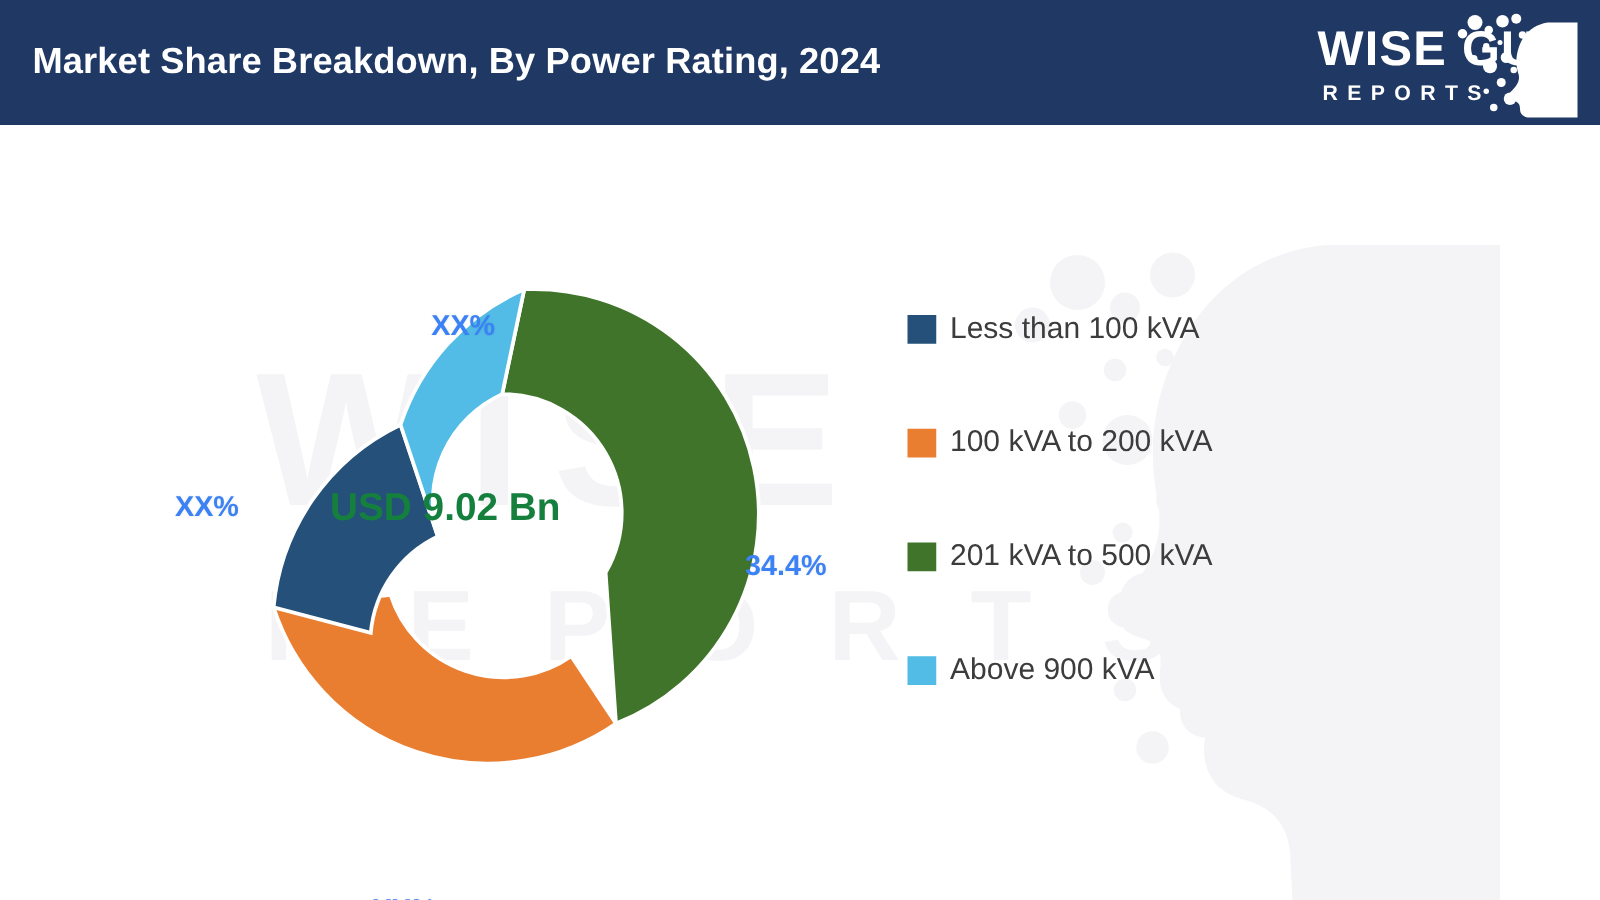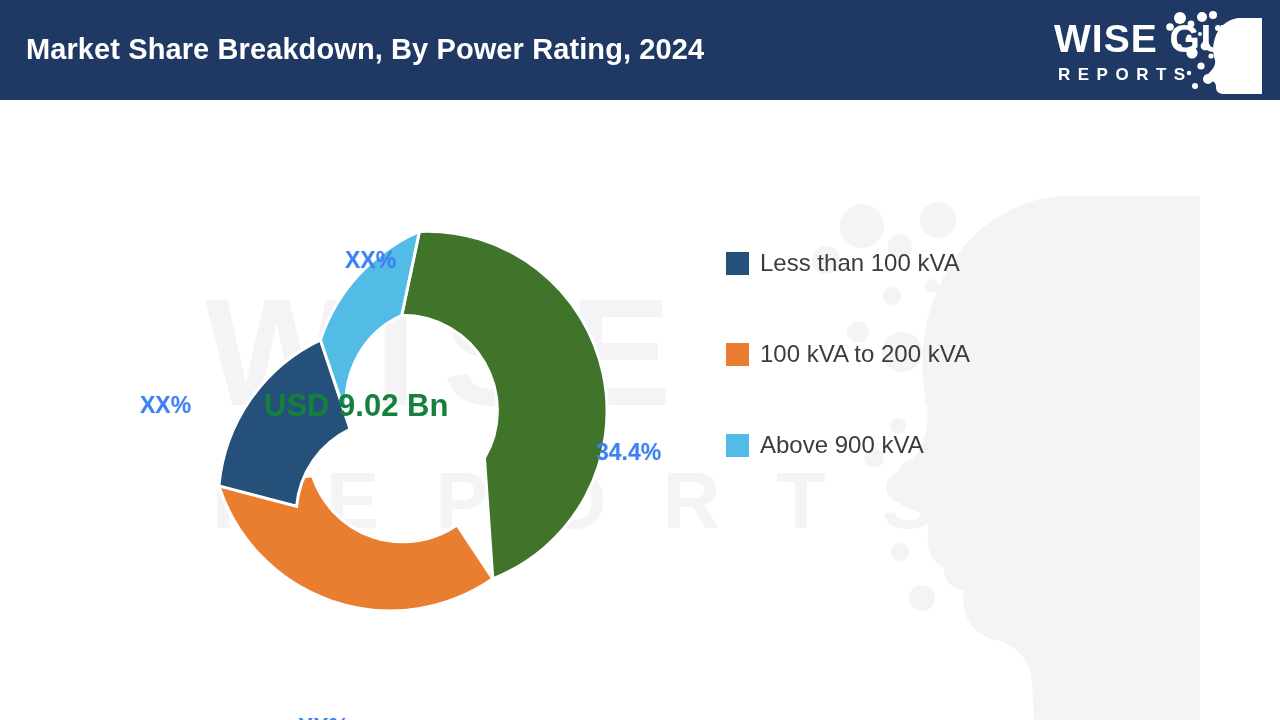--- a/index.html
+++ b/index.html
@@ -183,18 +183,22 @@
   <div class="legend">
     <div class="legend-row">
       <span class="legend-swatch" style="background:#255079;"></span>
       <span class="legend-text">Less than 100 kVA</span>
     </div>
     <div class="legend-row">
       <span class="legend-swatch" style="background:#e97e30;"></span>
       <span class="legend-text">100 kVA to 200 kVA</span>
     </div>
     <div class="legend-row">
+      <span class="legend-swatch" style="background:#40742a;"></span>
+      <span class="legend-text">201 kVA to 500 kVA</span>
+    </div>
+    <div class="legend-row">
       <span class="legend-swatch" style="background:#52bce6;"></span>
       <span class="legend-text">Above 900 kVA</span>
     </div>
   </div>
 
 </div>
 
 </body></html>

